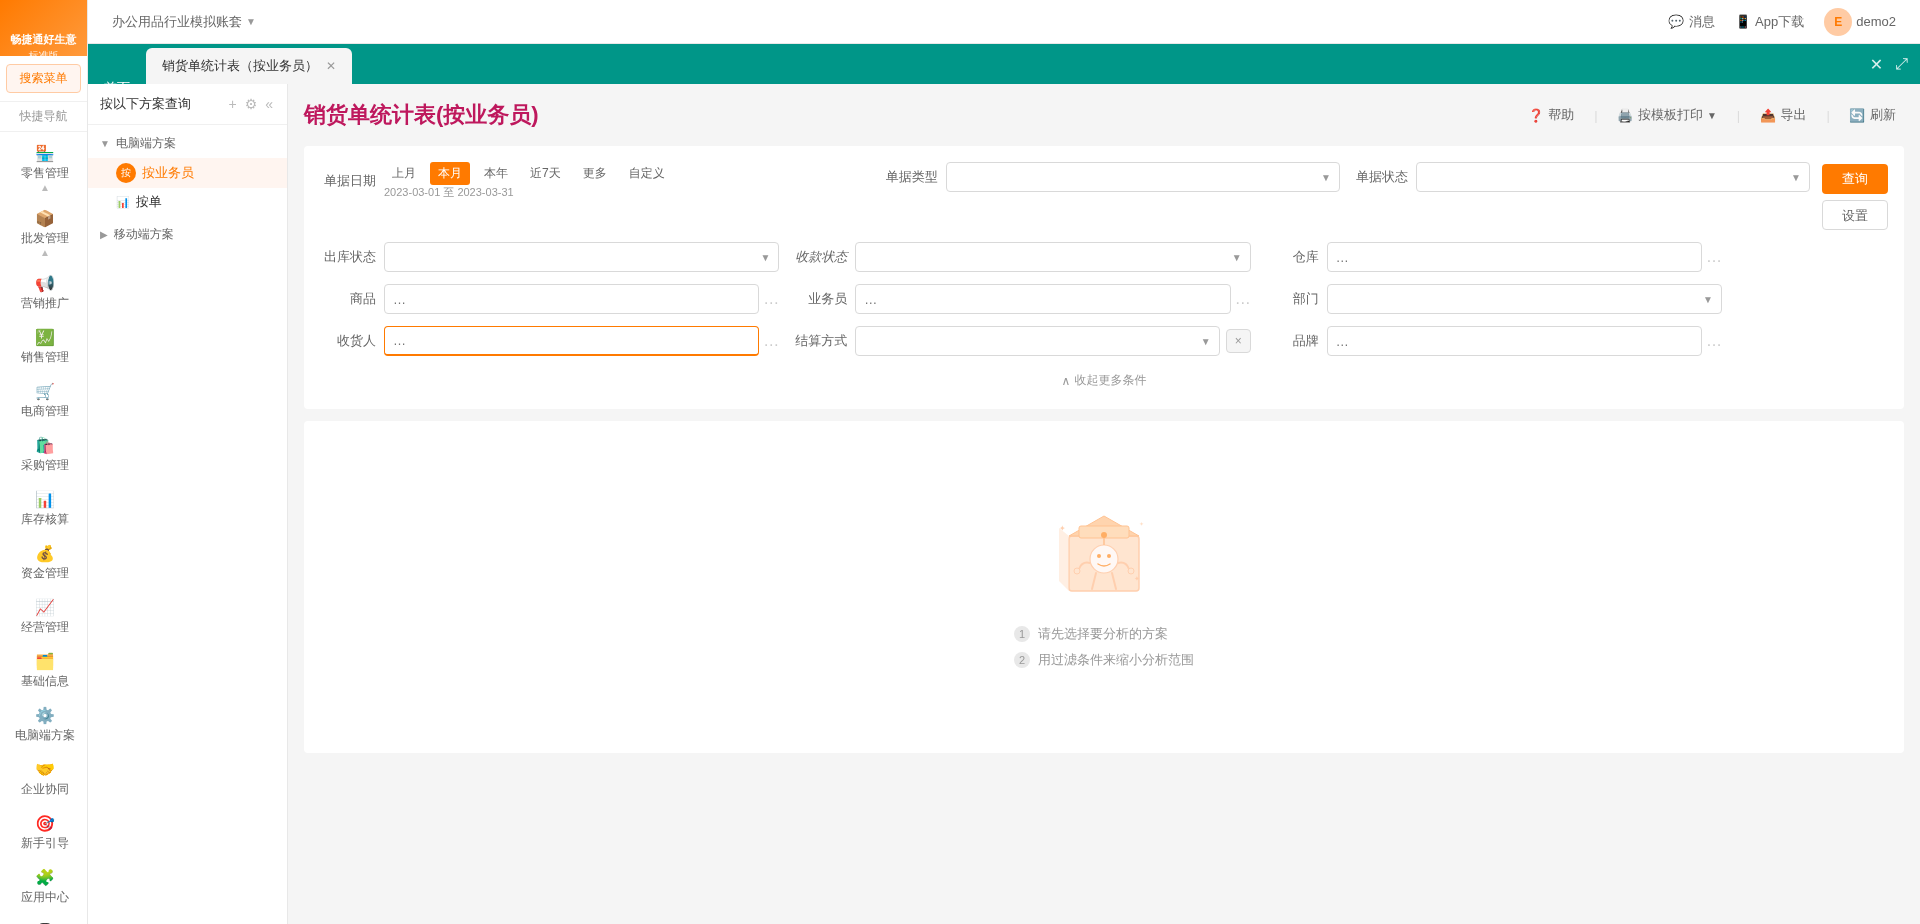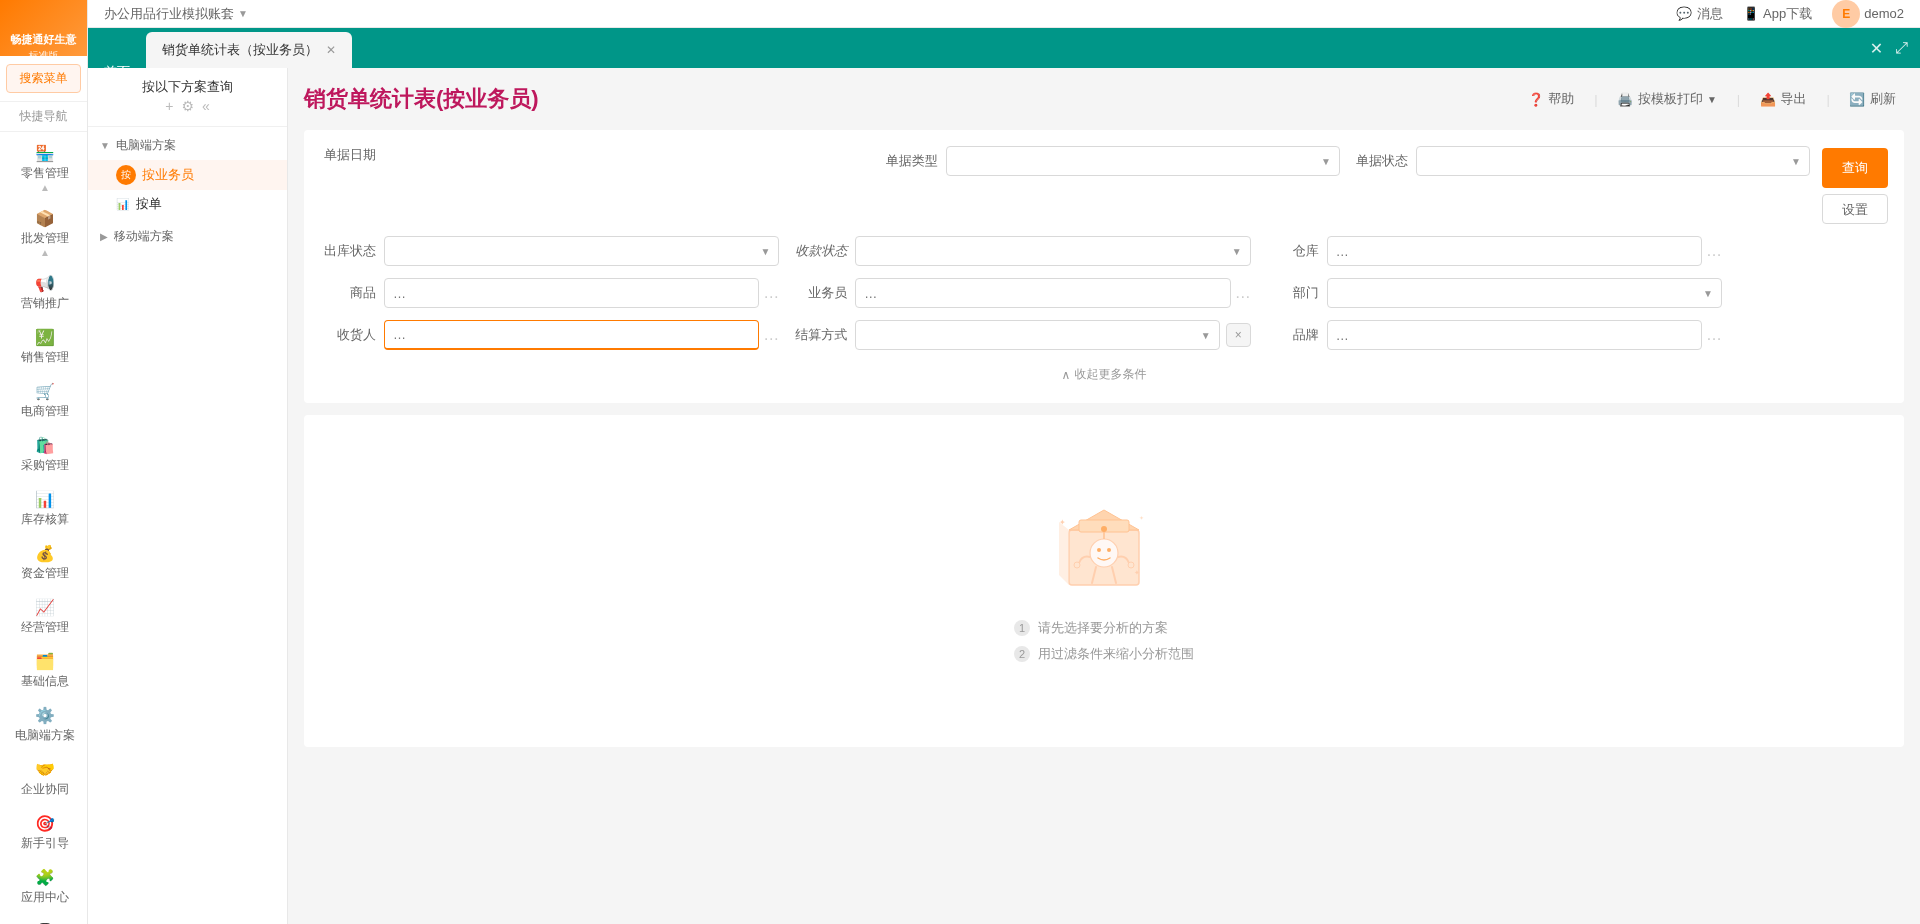--- a/index.html
+++ b/index.html
@@ -14,21 +14,21 @@
     .sidebar-search-btn { width: 100%; padding: 5px 0; background: #fff5f0; border: 1px solid #ffcba4; border-radius: 4px; color: #ff7a00; font-size: 12px; text-align: center; cursor: pointer; }
     .sidebar-nav-section { padding: 4px 0; }
     .sidebar-nav-item { display: flex; flex-direction: column; align-items: center; padding: 8px 4px; cursor: pointer; color: #666; font-size: 12px; border-left: 3px solid transparent; }
     .sidebar-nav-item .nav-icon { font-size: 16px; margin-bottom: 2px; }
     .sidebar-quick-nav { padding: 6px; text-align: center; color: #999; font-size: 12px; border-bottom: 1px solid #f0f0f0; cursor: pointer; }
 
     
     .main-area { flex: 1; display: flex; flex-direction: column; overflow: hidden; }
 
     
-    .topbar { height: 28px; background: #fff; border-bottom: 1px solid #e8e8e8; display: flex; align-items: center; padding: 0 16px; justify-content: space-between; flex-shrink: 0; }
+    .topbar { height: 44px; background: #fff; border-bottom: 1px solid #e8e8e8; display: flex; align-items: center; padding: 0 24px; justify-content: space-between; flex-shrink: 0; }
     .topbar-left { display: flex; align-items: center; gap: 8px; font-size: 13px; color: #666; }
     .topbar-selector { display: flex; align-items: center; gap: 4px; cursor: pointer; }
     .topbar-selector-arrow { color: #999; font-size: 10px; }
     .topbar-right { display: flex; align-items: center; gap: 20px; color: #666; font-size: 13px; }
     .topbar-right-item { display: flex; align-items: center; gap: 4px; cursor: pointer; }
     .user-avatar { width: 28px; height: 28px; border-radius: 50%; background: #ffcba4; display: flex; align-items: center; justify-content: center; font-size: 12px; color: #ff7a00; font-weight: bold; }
 
     
     .tabbar { height: 40px; background: #009688; display: flex; align-items: center; padding: 0 0; flex-shrink: 0; }
     .tab-item { height: 40px; display: flex; align-items: center; padding: 0 16px; color: rgba(255,255,255,0.85); font-size: 13px; cursor: pointer; position: relative; white-space: nowrap; margin-top: 48px; }
@@ -36,21 +36,21 @@
     .tab-item.home { color: #fff; }
     .tab-close { margin-left: 8px; color: #999; font-size: 12px; cursor: pointer; line-height: 1; }
     .tabbar-actions { margin-left: auto; display: flex; align-items: center; gap: 4px; padding-right: 8px; }
     .tabbar-action-btn { color: rgba(255,255,255,0.85); font-size: 16px; cursor: pointer; padding: 4px; }
 
     
     .content-area { flex: 1; display: flex; overflow: hidden; background: #f5f5f5; }
 
     
     .scheme-panel { width: 200px; background: #fff; border-right: 1px solid #e8e8e8; flex-shrink: 0; overflow-y: auto; }
-    .scheme-panel-header { padding: 10px 12px; font-size: 13px; color: #333; display: flex; align-items: center; justify-content: space-between; border-bottom: 1px solid #f0f0f0; flex-direction: column; }
+    .scheme-panel-header { padding: 10px 12px; font-size: 13px; color: #333; display: flex; align-items: center; justify-content: space-between; border-bottom: 1px solid #f0f0f0; }
     .scheme-panel-title { font-weight: 500; }
     .scheme-panel-actions { display: flex; gap: 4px; align-items: center; }
     .scheme-panel-action { color: #bbb; font-size: 14px; cursor: pointer; padding: 2px; }
     .scheme-group { padding: 4px 0; }
     .scheme-group-label { padding: 6px 12px; color: #666; font-size: 12px; display: flex; align-items: center; gap: 6px; cursor: pointer; }
     .scheme-arrow { font-size: 10px; color: #999; }
     .scheme-sub-item { padding: 5px 12px 5px 28px; display: flex; align-items: center; gap: 6px; cursor: pointer; font-size: 13px; color: #333; }
     .scheme-sub-item.active { color: #ff7a00; background: #fff5f0; }
     .scheme-circle-icon { width: 20px; height: 20px; border-radius: 50%; background: #ff7a00; display: flex; align-items: center; justify-content: center; color: #fff; font-size: 10px; flex-shrink: 0; }
     .mobile-group { padding: 6px 12px; color: #666; font-size: 12px; display: flex; align-items: center; gap: 6px; cursor: pointer; }
@@ -72,21 +72,21 @@
     .filter-input.active-border { border-color: #ff7a00; border-bottom: 2px solid #ff7a00; }
     .filter-select { width: 100%; height: 30px; border: 1px solid #d9d9d9; border-radius: 4px; padding: 0 8px; font-size: 13px; color: #333; outline: none; display: flex; align-items: center; justify-content: space-between; cursor: pointer; background: #fff; }
     .filter-select-arrow { color: #999; font-size: 10px; }
     .filter-dots { color: #ccc; font-size: 16px; cursor: pointer; margin-left: 4px; }
     .filter-date-group { display: flex; align-items: center; gap: 6px; }
     .date-btn { padding: 3px 8px; border-radius: 3px; font-size: 12px; cursor: pointer; border: none; background: transparent; color: #666; }
     .date-btn.active { background: #ff7a00; color: #fff; border-radius: 3px; }
     .date-range { font-size: 11px; color: #999; }
     .filter-tag { display: inline-flex; align-items: center; gap: 4px; background: #f5f5f5; border: 1px solid #d9d9d9; border-radius: 4px; padding: 2px 8px; font-size: 12px; color: #333; height: 24px; }
     .collapse-btn { display: flex; align-items: center; justify-content: center; gap: 4px; color: #999; font-size: 12px; cursor: pointer; padding: 8px 0 4px; }
-    .btn-query { background: #ff7a00; color: #fff; border: none; border-radius: 4px; padding: 6px 20px; font-size: 13px; cursor: pointer; height: 40px; }
+    .btn-query { background: #ff7a00; color: #fff; border: none; border-radius: 4px; padding: 6px 20px; font-size: 13px; cursor: pointer; height: 30px; }
     .btn-settings { background: #fff; color: #666; border: 1px solid #d9d9d9; border-radius: 4px; padding: 6px 16px; font-size: 13px; cursor: pointer; height: 30px; }
 
     
     .empty-state { display: flex; flex-direction: column; align-items: center; justify-content: center; padding: 80px 0; background: #fff; border-radius: 4px; }
     .empty-icon { width: 120px; height: 100px; position: relative; margin-bottom: 20px; }
     .empty-icon-svg { width: 100%; height: 100%; }
     .empty-tips { color: #999; font-size: 13px; line-height: 2; }
     .empty-tips .tip-item { display: flex; align-items: center; gap: 8px; }
     .tip-num { width: 16px; height: 16px; border-radius: 50%; background: #e8e8e8; color: #999; font-size: 11px; display: flex; align-items: center; justify-content: center; flex-shrink: 0; }
 
@@ -267,20 +267,31 @@
             <span>刷新</span>
           </div>
         </div>
       </div>
 
       <div class="filter-form">
 
         <div style="display:flex; gap:12px; margin-bottom:12px; align-items:flex-start;">
           <div class="filter-item" style="flex:1.2;">
             <span class="filter-label">单据日期</span>
+            <div class="filter-control">
+              <div class="filter-date-group">
+                <button class="date-btn">上月</button>
+                <button class="date-btn active">本月</button>
+                <button class="date-btn">本年</button>
+                <button class="date-btn">近7天</button>
+                <button class="date-btn">更多</button>
+                <button class="date-btn">自定义</button>
+              </div>
+              <div class="date-range">2023-03-01 至 2023-03-31</div>
+            </div>
           </div>
           <div class="filter-item" style="flex:1;">
             <span class="filter-label">单据类型</span>
             <div class="filter-control">
               <div class="filter-select">
                 <span></span>
                 <span class="filter-select-arrow">▼</span>
               </div>
             </div>
           </div>

